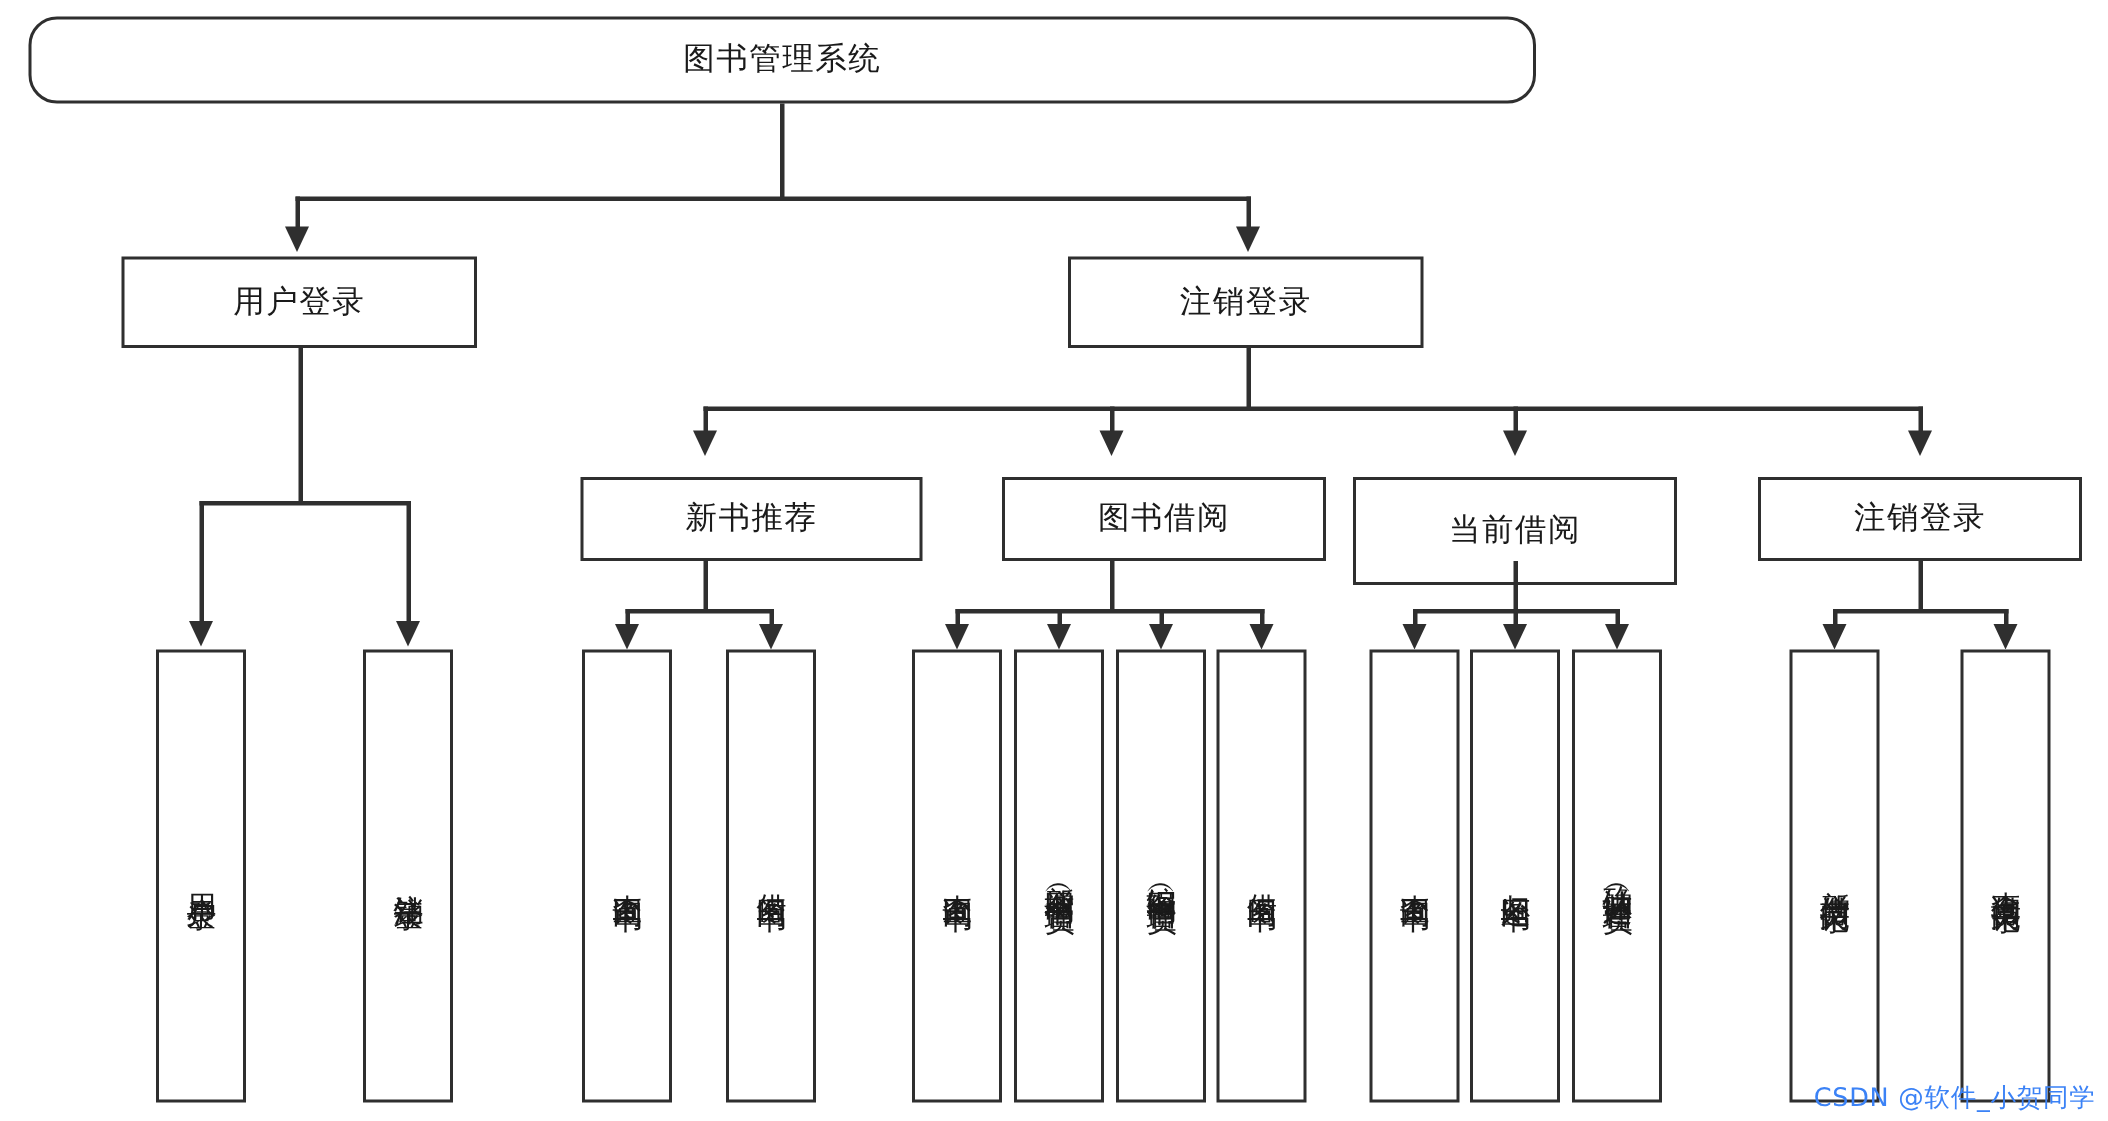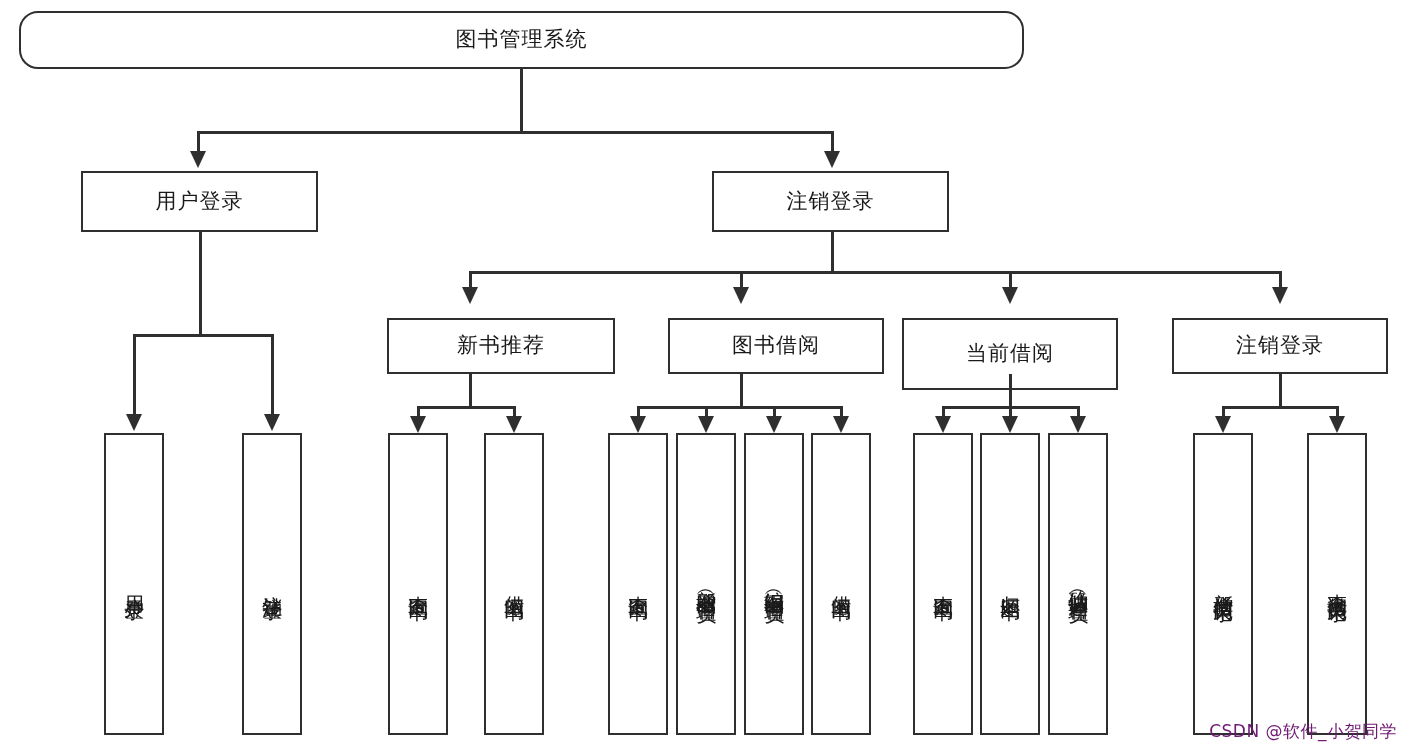--- a/index.html
+++ b/index.html
@@ -63,21 +63,21 @@
     border-left: 8px solid transparent;
     border-right: 8px solid transparent;
     border-top: 17px solid #2f2f2f;
   }
   
   #watermark {
     position: absolute;
     right: 8px;
     bottom: 4px;
     font-size: 17px;
-    color: #701a75;
+    color: #3b82f6;
     white-space: nowrap;
     letter-spacing: 0.5px;
     font-family: "DejaVu Sans", "Liberation Sans", sans-serif;
   }
 </style>
 </head>
 <body>
 
 <div id="diagram-root">
 

